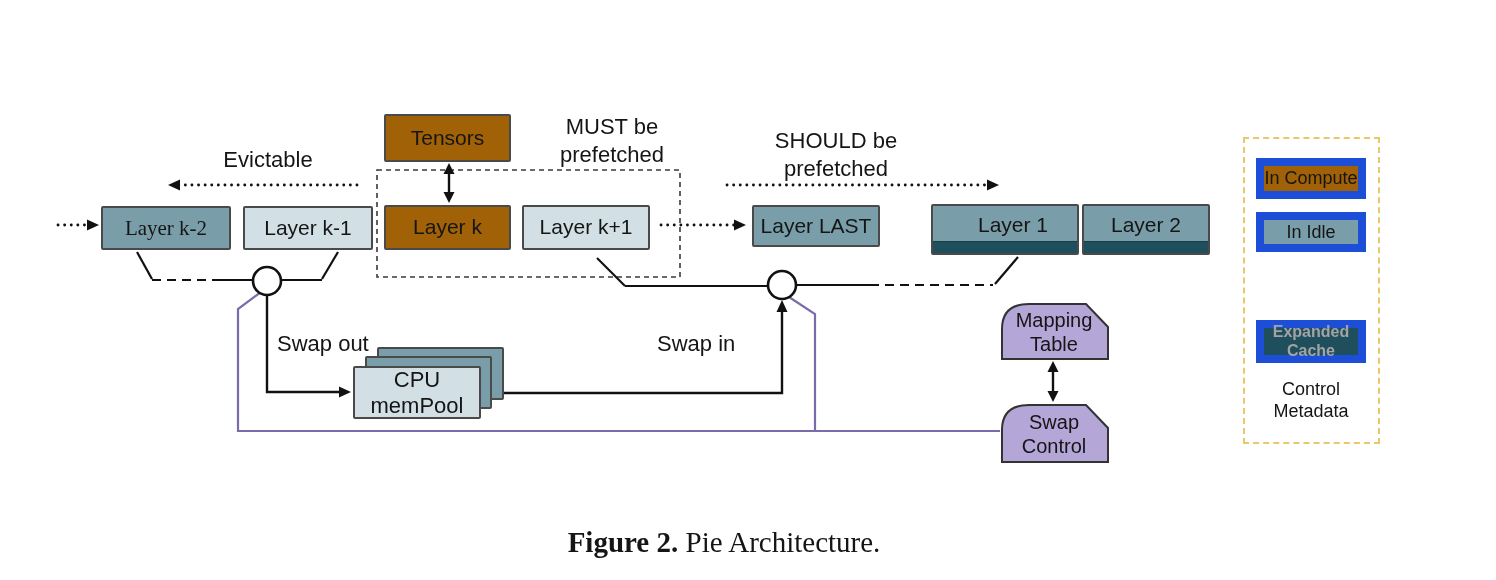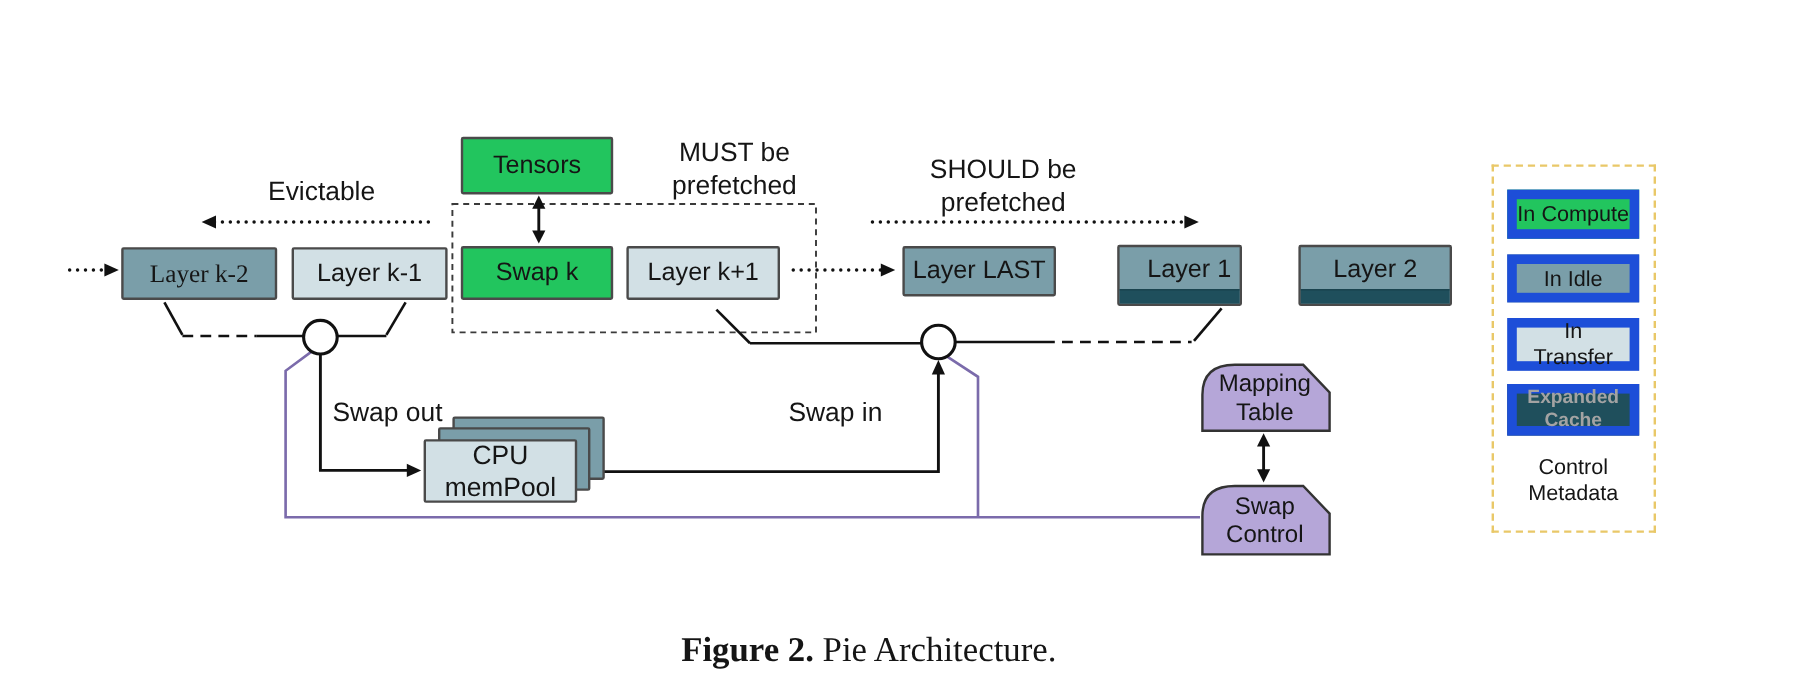--- a/index.html
+++ b/index.html
@@ -16,21 +16,21 @@
     position:absolute;
     border:2px solid #4a4a4a;
     border-radius:2px;
     box-sizing:border-box;
     display:flex;align-items:center;justify-content:center;
     font-size:21px;
     text-align:center;
     white-space:pre-line;
     line-height:1.15;
   }
-  .orange{background:#22c55e;}
+  .orange{background:#a16207;}
   .teal{background:#7A9EA9;}
   .light{background:#D2E0E5;}
   .darkteal{background:#1F4F5C;color:#a3a3a3;font-weight:bold;}
   .expanded-strip{
     position:absolute;left:0;right:0;bottom:0;height:11px;
     background:#1F4F5C;border-top:1px solid #173f49;
   }
   .lbl{
     position:absolute;
     font-size:22px;
@@ -153,25 +153,25 @@
     </g>
 
     <path d="M 1002,359 L 1002,329 Q 1002,304 1029,304 L 1086,304 L 1108,327 L 1108,359 Z" fill="#B5A6D8" stroke="#333" stroke-width="2"></path>
     <path d="M 1002,462 L 1002,430 Q 1002,405 1029,405 L 1086,405 L 1108,428 L 1108,462 Z" fill="#B5A6D8" stroke="#333" stroke-width="2"></path>
     <path d="M 1258,424 L 1258,397 Q 1258,377 1281,377 L 1341,377 L 1364,398 L 1364,424 Z" fill="#B5A6D8" stroke="#333" stroke-width="2"></path>
   </svg>
 
   <div class="box teal" style="left:101px;top:206px;width:130px;height:44px;font-family:Liberation Serif, serif;">Layer k-2</div>
   <div class="box light" style="left:243px;top:206px;width:130px;height:44px;">Layer k-1</div>
   <div class="box orange" style="left:384px;top:114px;width:127px;height:48px;">Tensors</div>
-  <div class="box orange" style="left:384px;top:205px;width:127px;height:45px;">Swap k</div>
+  <div class="box orange" style="left:384px;top:205px;width:127px;height:45px;">Layer k</div>
   <div class="box light" style="left:522px;top:205px;width:128px;height:45px;">Layer k+1</div>
   <div class="box teal" style="left:752px;top:205px;width:128px;height:42px;">Layer LAST</div>
 
-  <div class="box teal" style="left:931px;top:204px;width:104px;height:51px;align-items:flex-start;padding-top:7px;padding-left:16px;">
+  <div class="box teal" style="left:931px;top:204px;width:148px;height:51px;align-items:flex-start;padding-top:7px;padding-left:16px;">
     <span>Layer 1</span>
     <span class="expanded-strip"></span>
   </div>
   <div class="box teal" style="left:1082px;top:204px;width:128px;height:51px;align-items:flex-start;padding-top:7px;">
     <span>Layer 2</span>
     <span class="expanded-strip"></span>
   </div>
 
   <div class="box teal" style="left:377px;top:347px;width:127px;height:53px;"></div>
   <div class="box teal" style="left:365px;top:356px;width:127px;height:53px;"></div>
@@ -187,22 +187,20 @@
   <div class="lbl" style="left:522px;top:113px;width:180px;">MUST be
 prefetched</div>
   <div class="lbl" style="left:736px;top:127px;width:200px;">SHOULD be
 prefetched</div>
   <div class="lbl" style="left:277px;top:330px;width:120px;text-align:left;">Swap out</div>
   <div class="lbl" style="left:657px;top:330px;width:110px;text-align:left;">Swap in</div>
 
   <div class="legend-box" style="left:1243px;top:137px;width:137px;height:307px;"></div>
   <div class="legend-item orange" style="left:1256px;top:158px;width:110px;height:41px;">In Compute</div>
   <div class="legend-item teal" style="left:1256px;top:212px;width:110px;height:40px;">In Idle</div>
-  <div class="legend-item light" style="left:1256px;top:265px;width:110px;height:44px;">In
-Transfer</div>
   <div class="legend-item darkteal" style="left:1256px;top:320px;width:110px;height:43px;">Expanded
 Cache</div>
   <div class="shape-text" style="left:1256px;top:377px;width:110px;height:48px;font-size:18px;">Control
 Metadata</div>
 
   <div id="caption">
     <span class="cap-prefix">Figure 2.</span><span> Pie Architecture.</span>
   </div>
 
 </div>

